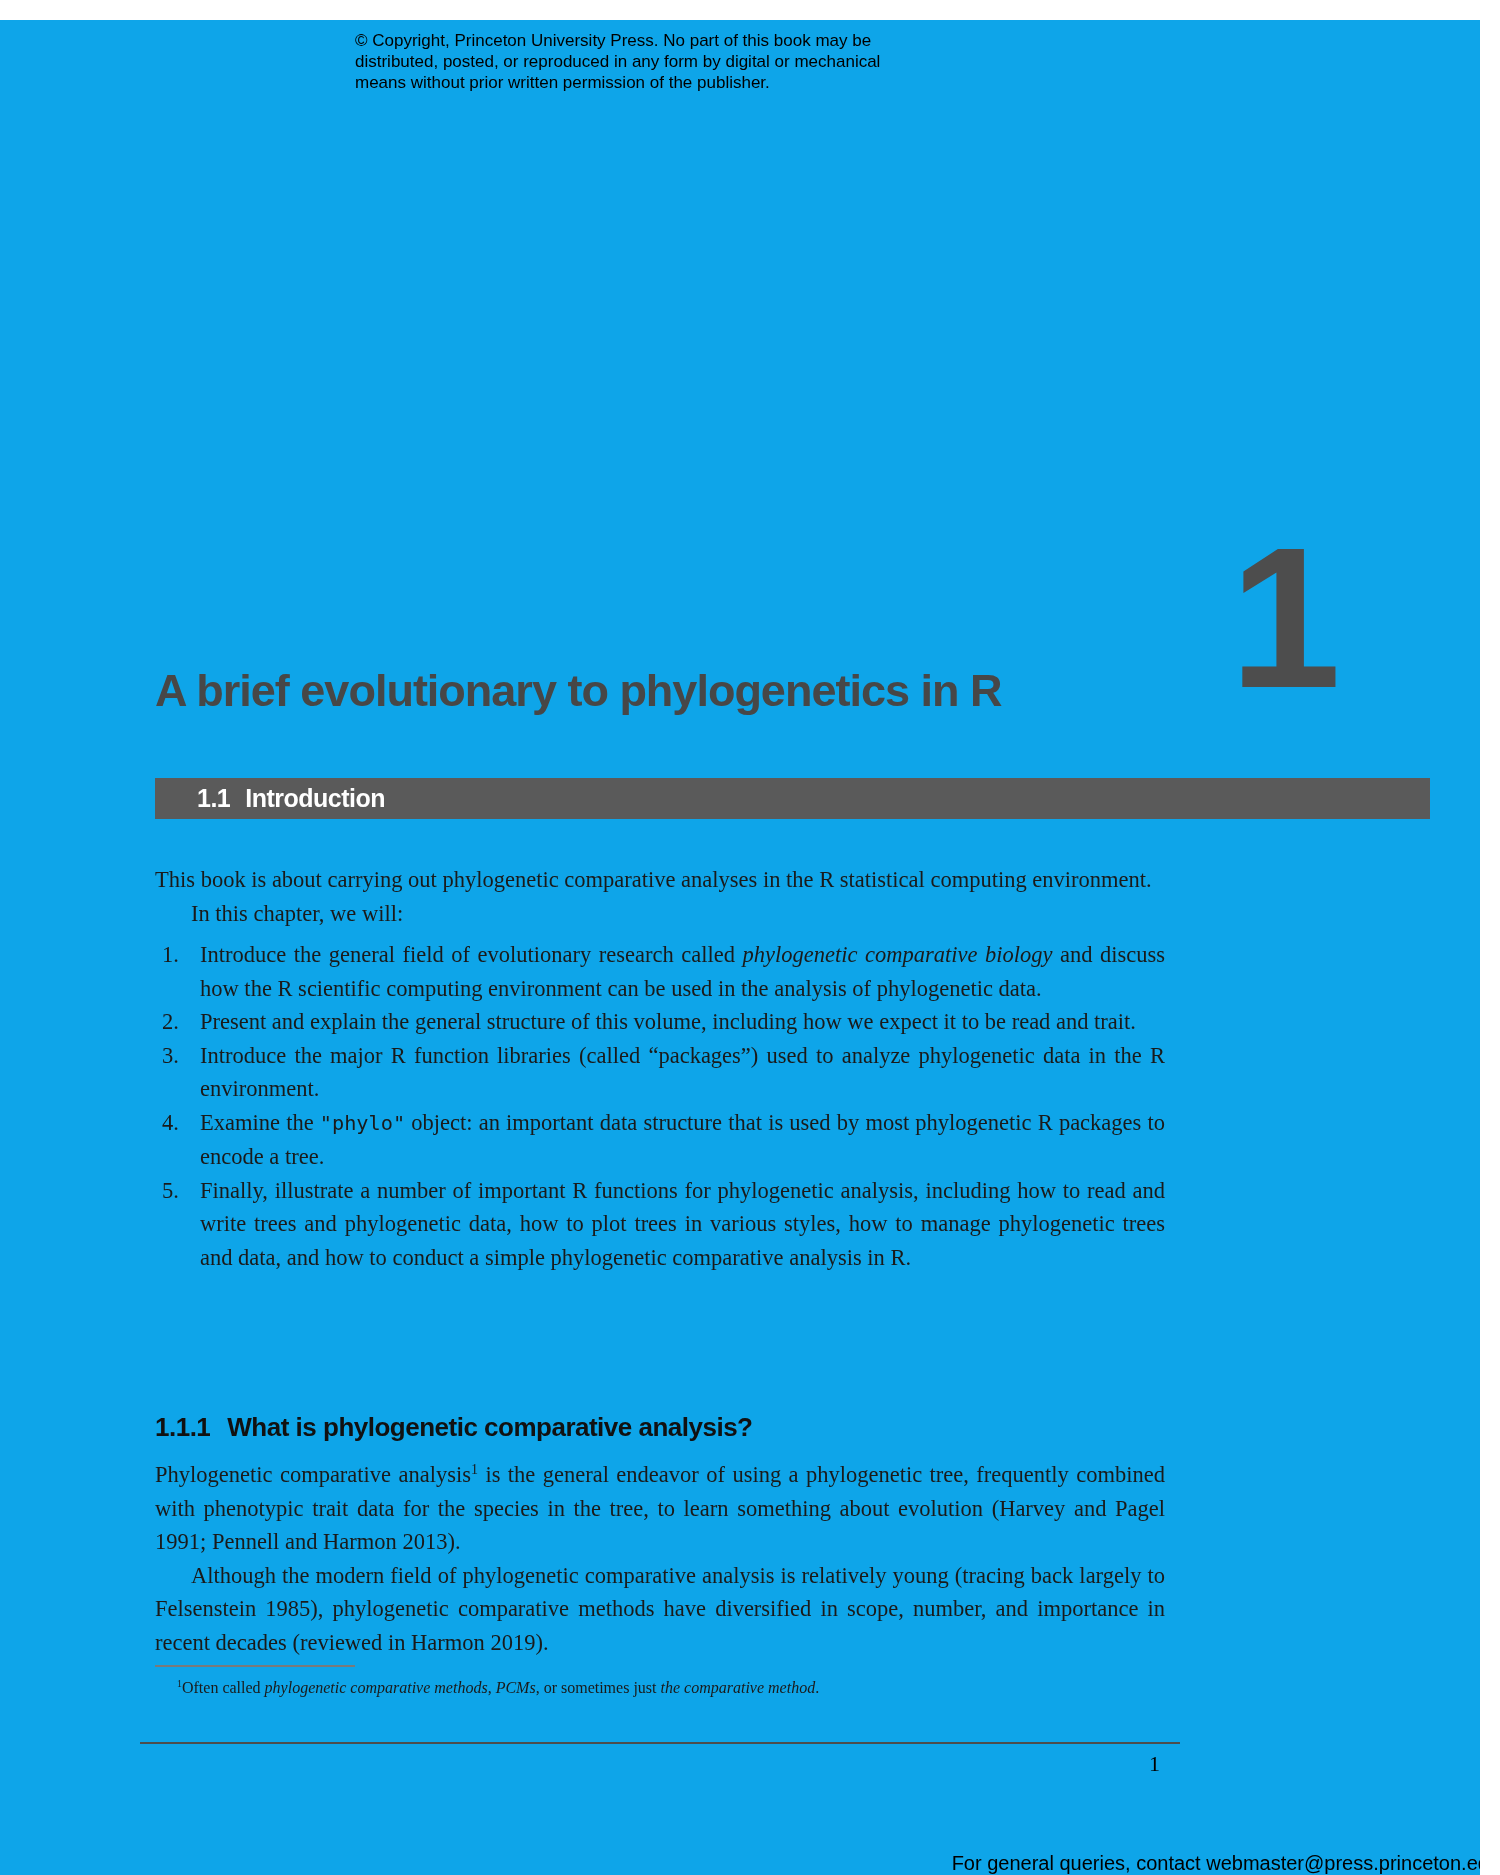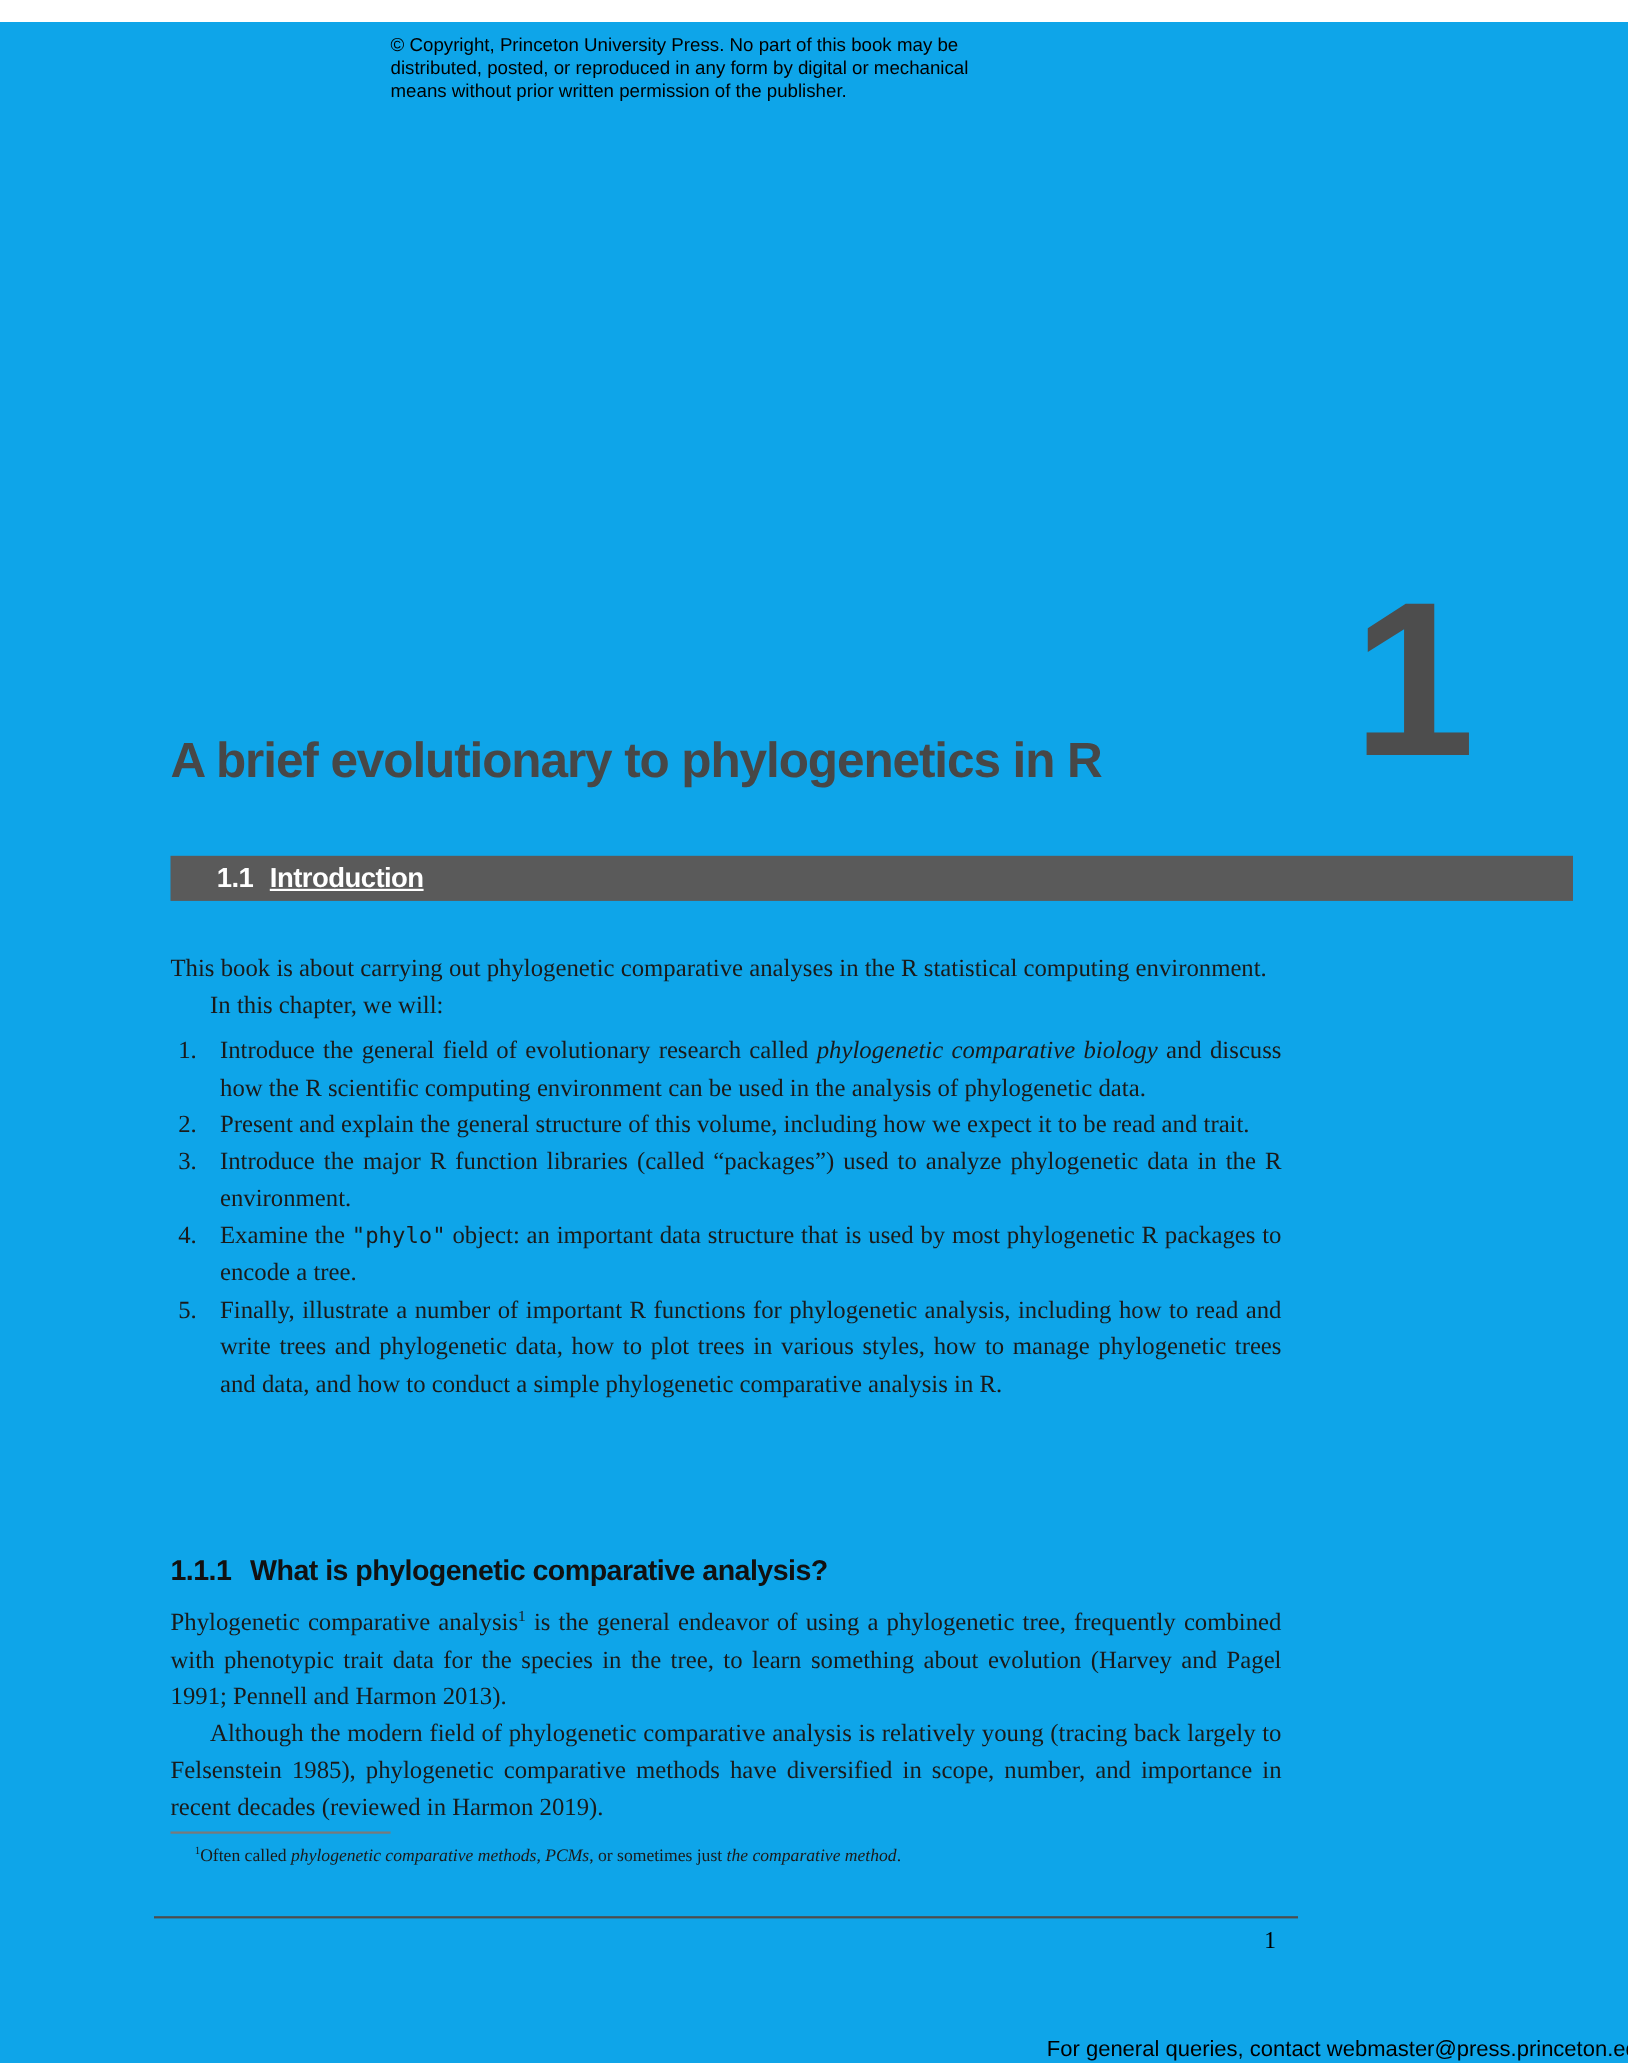--- a/index.html
+++ b/index.html
@@ -15,21 +15,21 @@
 
   .chapter-title{position:absolute;left:155px;top:646px;width:1000px;
                  font-family:"Liberation Sans", sans-serif;font-weight:bold;
                  font-size:45px;line-height:1.1;color:#474747;letter-spacing:-1px;}
 
   .section-bar{position:absolute;left:155px;top:758px;width:1255px;height:41px;
                background:#5a5a5a;display:flex;align-items:center;padding-left:20px;}
   .section-bar .sec-num{margin-left:22px;font-family:"Liberation Sans", sans-serif;
                font-weight:bold;font-size:25px;color:#fff;letter-spacing:-0.5px;}
   .section-bar .sec-title{margin-left:15px;font-family:"Liberation Sans", sans-serif;
-               font-weight:bold;font-size:25px;color:#fff;letter-spacing:-0.5px;text-decoration:underline;}
+               font-weight:bold;font-size:25px;color:#fff;letter-spacing:-0.5px;}
 
   .body-col{position:absolute;left:155px;top:843px;width:1010px;
             font-size:22.5px;line-height:33.5px;text-align:justify;}
   .body-col p{margin:0;}
   p.indent{text-indent:36px;}
 
   .goals{margin-top:8px;}
   .li-row{display:flex;}
   .li-row .marker{flex:0 0 45px;padding-left:7px;box-sizing:border-box;}
   .li-row .li-content{flex:1;text-align:justify;}

